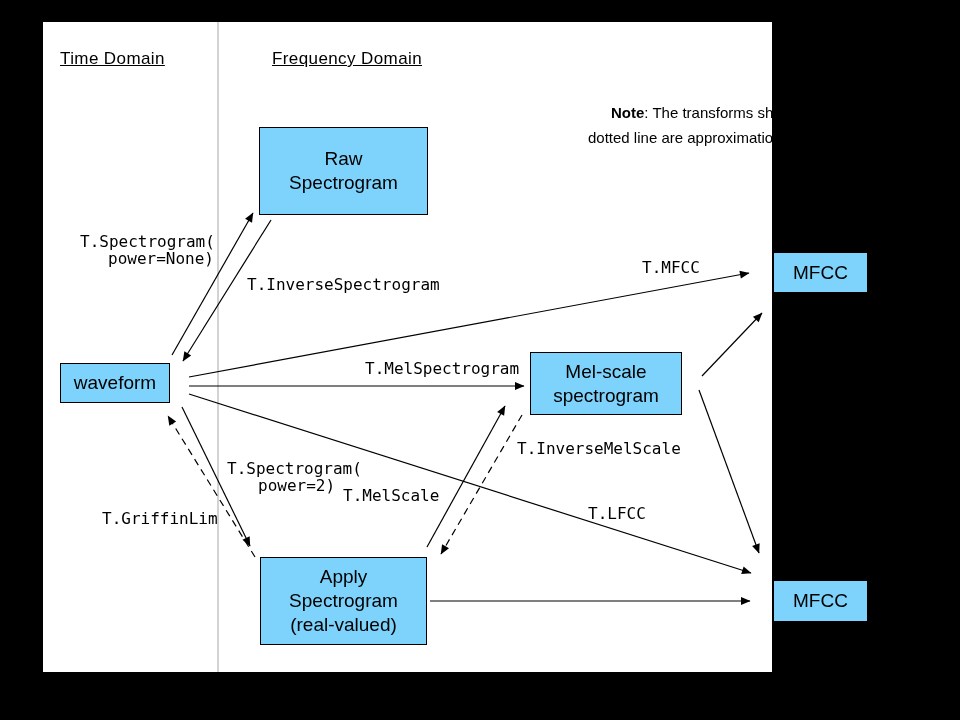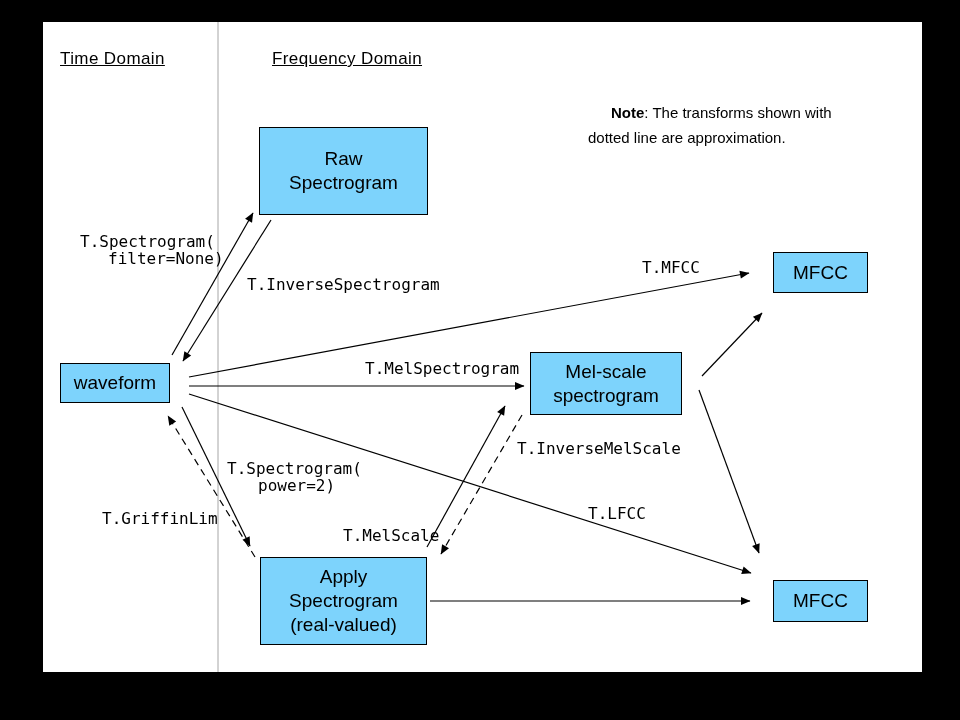--- a/index.html
+++ b/index.html
@@ -4,21 +4,21 @@
 <style>
   html,body{margin:0;padding:0;}
   body{
     width:960px;height:720px;
     background:#000;
     font-family:"Liberation Sans", sans-serif;
     position:relative;
     overflow:hidden;
   }
   .content{
-    position:absolute;left:43px;top:22px;width:879px;height:650px;
+    position:absolute;left:43px;top:22px;width:729px;height:650px;
     background:#fff;color:#000;
   }
   svg.edges{position:absolute;left:0;top:0;width:879px;height:650px;}
   .box{
     position:absolute;
     border:1.5px solid #000;
     background:#7dd3fc;
     display:flex;flex-direction:column;align-items:center;justify-content:center;
     text-align:center;
     font-size:19px;line-height:1.25;
@@ -117,33 +117,33 @@
     <span>Apply</span>
     <span>Spectrogram</span>
     <span>(real-valued)</span>
   </div>
 
   <div class="box" style="left:730px;top:558px;width:95px;height:42px">
     <span>MFCC</span>
   </div>
 
   <div class="mono" style="left:37px;top:210px">T.Spectrogram(</div>
-  <div class="mono" style="left:65px;top:227px">filter=None)</div>
+  <div class="mono" style="left:65px;top:227px">power=None)</div>
 
   <div class="mono" style="left:204px;top:253px">T.InverseSpectrogram</div>
 
   <div class="mono" style="left:599px;top:236px">T.MFCC</div>
 
   <div class="mono" style="left:322px;top:337px">T.MelSpectrogram</div>
 
   <div class="mono" style="left:474px;top:417px">T.InverseMelScale</div>
 
   <div class="mono" style="left:184px;top:437px">T.Spectrogram(</div>
   <div class="mono" style="left:215px;top:454px">power=2)</div>
 
   <div class="mono" style="left:59px;top:487px">T.GriffinLim</div>
 
-  <div class="mono" style="left:300px;top:504px">T.MelScale</div>
+  <div class="mono" style="left:300px;top:464px">T.MelScale</div>
 
   <div class="mono" style="left:545px;top:482px">T.LFCC</div>
 
 
 </div>
 
 </body></html>

